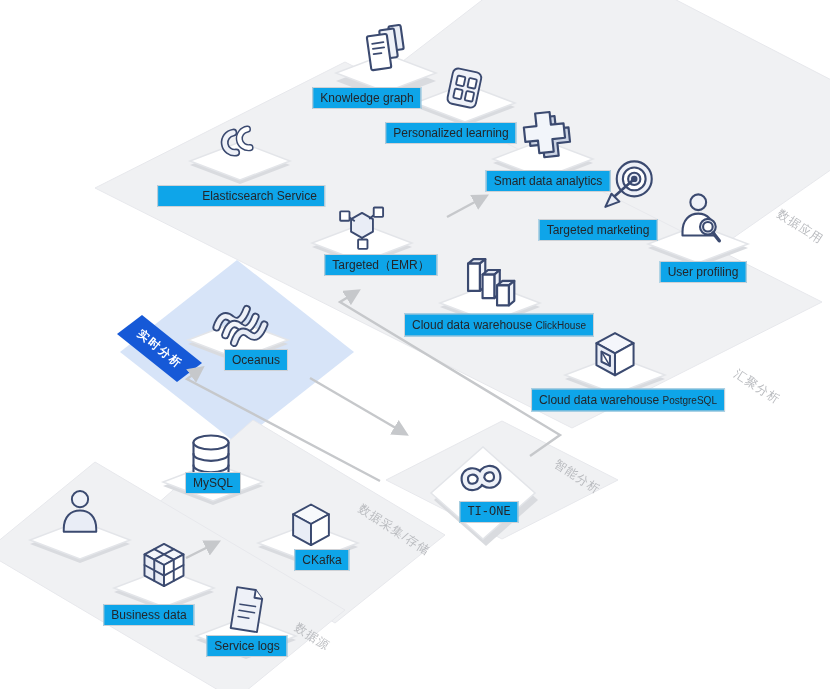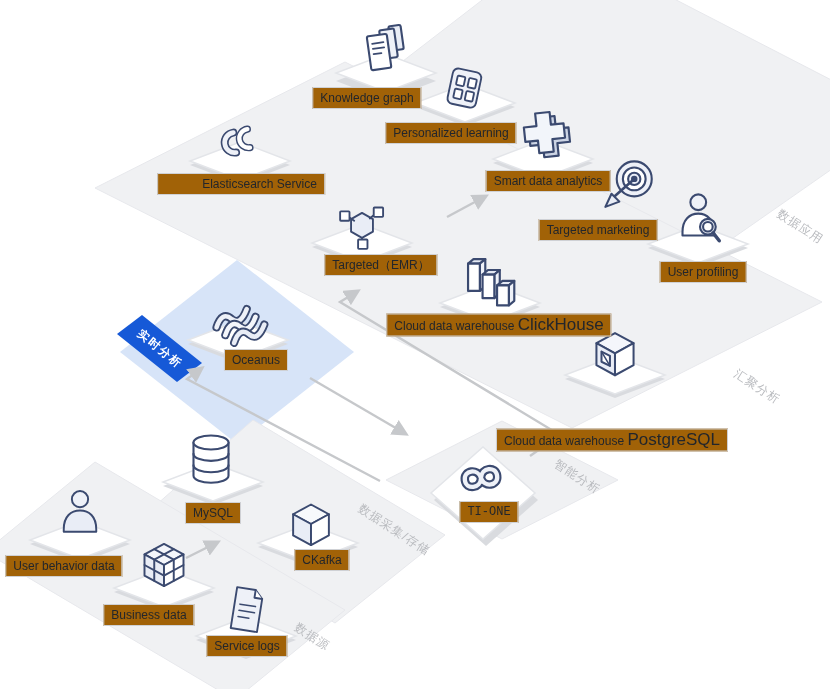--- a/index.html
+++ b/index.html
@@ -21,35 +21,35 @@
   #stage{position:relative;width:830px;height:689px;background:#fff;overflow:hidden;
          font-family:"Liberation Sans","DejaVu Sans",sans-serif;}
   #bg{position:absolute;left:0;top:0;width:830px;height:689px;}
   .band{fill:var(--band);stroke:var(--band-stroke);stroke-width:1;}
   .blueband{fill:var(--light-blue);}
   .plat-sh{fill:var(--plat-shadow);}
   .plat{fill:#ffffff;stroke:var(--plat-stroke);stroke-width:1.5;}
   .conn{fill:none;stroke:var(--connector);stroke-width:2.4;}
   .node-icon{position:absolute;transform:translate(-50%,-50%);pointer-events:none;}
   .node-icon svg{display:block;}
-  .lbl{position:absolute;transform:translate(-50%,-50%);background:#a16207;
+  .lbl{position:absolute;transform:translate(-50%,-50%);background:#0ea5e9;
        border:1px solid var(--label-border);color:var(--label-text);
        font-size:12px;line-height:16px;padding:2px 7px;white-space:nowrap;}
-  .lbl .product{font-size:17px;}
+  .lbl .product{font-size:10px;}
   .edge-lbl{position:absolute;color:var(--edge-text);font-size:12px;letter-spacing:1px;
        white-space:nowrap;transform:translate(-50%,-50%) rotate(33deg);font-weight:500;}
   .ribbon-lbl{position:absolute;color:#ffffff;font-size:11.5px;font-weight:700;letter-spacing:2px;
        white-space:nowrap;transform:translate(-50%,-50%) rotate(39deg);}
   
   #lbl-kg{left:367px;top:98px;}         #lbl-pl{left:451px;top:133px;}
   #lbl-sda{left:548px;top:181px;}       #lbl-tm{left:598px;top:230px;}
-  #lbl-up{left:703px;top:272px;}        #lbl-es{left:241px;top:184px;padding-left:44px;}
+  #lbl-up{left:703px;top:272px;}        #lbl-es{left:241px;top:196px;padding-left:44px;}
   #lbl-mr{left:381px;top:265px;}        #lbl-ch{left:499px;top:325px;}
-  #lbl-pg{left:612px;top:400px;margin-top:40px;}        #lbl-oc{left:256px;top:360px;}
-  #lbl-ti{left:489px;top:512px;font-family:Liberation Mono, monospace;}        #lbl-my{left:213px;top:513px;text-align:center;}
+  #lbl-pg{left:628px;top:400px;}        #lbl-oc{left:256px;top:360px;}
+  #lbl-ti{left:489px;top:512px;font-family:Liberation Mono, monospace;}        #lbl-my{left:213px;top:483px;text-align:center;}
   #lbl-ck{left:322px;top:560px;}        #lbl-ub{left:64px;top:566px;}
   #lbl-bd{left:149px;top:615px;}        #lbl-sl{left:247px;top:646px;}
   
   #edge-app{left:800px;top:227px;}      #edge-agg{left:757px;top:387px;}
   #edge-int{left:577px;top:477px;}      #edge-col{left:394px;top:530px;}
   #edge-src{left:312px;top:637px;}      #edge-rt{left:160px;top:349px;}
   
   #ic-kg{left:386px;top:48px;}   #ic-pl{left:464px;top:88px;}
   #ic-sda{left:545px;top:138px;} #ic-tm{left:629px;top:185px;}
   #ic-up{left:700px;top:218px;}  #ic-es{left:238px;top:145px;}
@@ -327,21 +327,20 @@
   <div class="lbl" id="lbl-tm">Targeted marketing</div>
   <div class="lbl" id="lbl-up">User profiling</div>
   <div class="lbl" id="lbl-es">Elasticsearch Service</div>
   <div class="lbl" id="lbl-mr">Targeted（EMR）</div>
   <div class="lbl" id="lbl-ch"><span>Cloud data warehouse </span><span class="product">ClickHouse</span></div>
   <div class="lbl" id="lbl-pg"><span>Cloud data warehouse </span><span class="product">PostgreSQL</span></div>
   <div class="lbl" id="lbl-oc">Oceanus</div>
   <div class="lbl" id="lbl-ti">TI-ONE</div>
   <div class="lbl" id="lbl-my">MySQL</div>
   <div class="lbl" id="lbl-ck">CKafka</div>
-  <div class="lbl" id="lbl-ub">User behavior data</div>
   <div class="lbl" id="lbl-bd">Business data</div>
   <div class="lbl" id="lbl-sl">Service logs</div>
 
   <div class="edge-lbl" id="edge-app">数据应用</div>
   <div class="edge-lbl" id="edge-agg">汇聚分析</div>
   <div class="edge-lbl" id="edge-int">智能分析</div>
   <div class="edge-lbl" id="edge-col">数据采集/存储</div>
   <div class="edge-lbl" id="edge-src">数据源</div>
   <div class="ribbon-lbl" id="edge-rt">实时分析</div>
 

